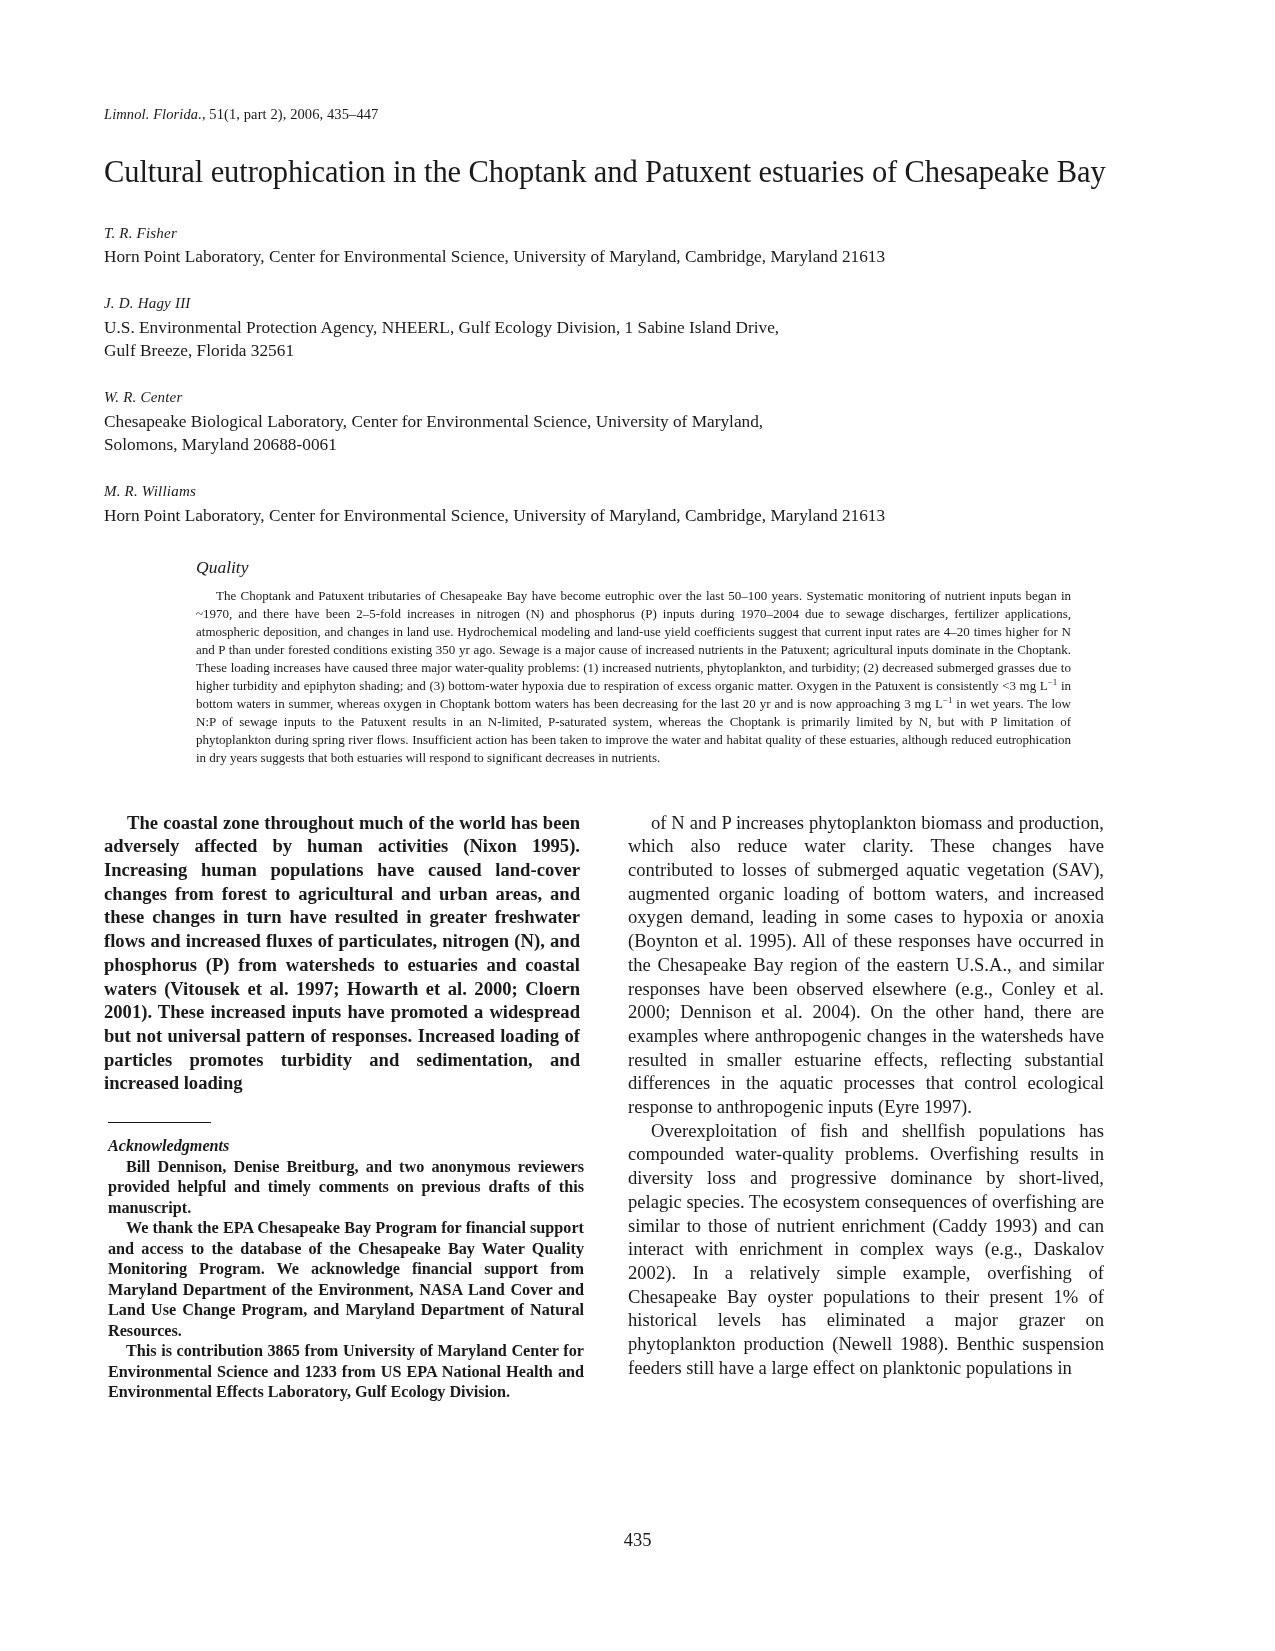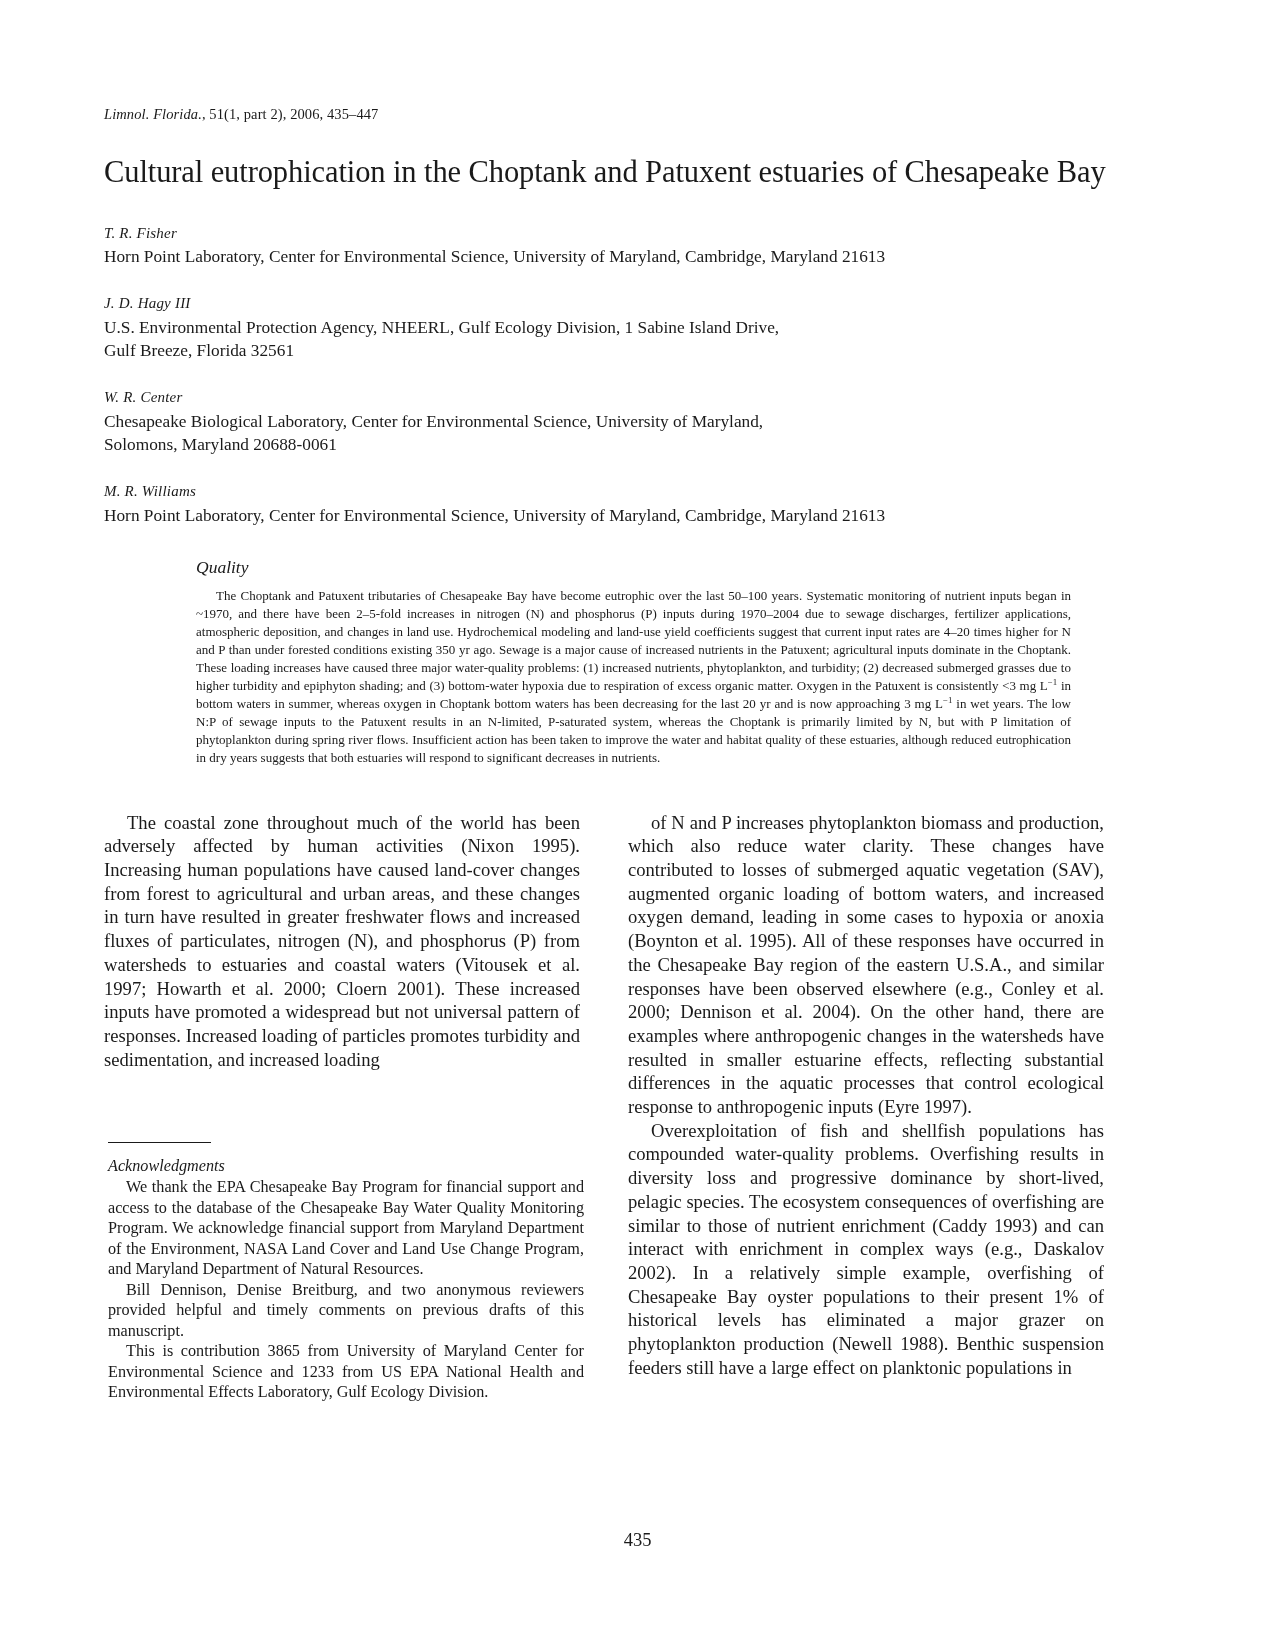--- a/index.html
+++ b/index.html
@@ -83,21 +83,21 @@
     margin-top: 18px;
     width: 1000px;
     height: 592px;
   }
   .col {
     position: absolute;
     top: 0;
     width: 476px;
     height: 592px;
   }
-  .col-left  { left: 0; }
+  .col-left  { left: 0; font-weight: bold; }
   .col-right { left: 524px; }
 
   .body-para {
     font-size: 18.6px;
     line-height: 1.275;
     text-align: justify;
     text-indent: 23px;
     margin: 0;
   }
   .body-para + .body-para { margin-top: 0; }
@@ -185,22 +185,22 @@
   </div>
 
   <div class="columns">
 
     <div class="col col-left">
       <p class="body-para">The coastal zone throughout much of the world has been adversely affected by human activities (Nixon 1995). Increasing human populations have caused land-cover changes from forest to agricultural and urban areas, and these changes in turn have resulted in greater freshwater flows and increased fluxes of particulates, nitrogen (N), and phosphorus (P) from watersheds to estuaries and coastal waters (Vitousek et al. 1997; Howarth et al. 2000; Cloern 2001). These increased inputs have promoted a widespread but not universal pattern of responses. Increased loading of particles promotes turbidity and sedimentation, and increased loading</p>
 
       <div class="footnote">
         <div class="fn-rule"></div>
         <div class="fn-heading">Acknowledgments</div>
+        <p class="fn-para">Bill Dennison, Denise Breitburg, and two anonymous reviewers provided helpful and timely comments on previous drafts of this manuscript.</p>
         <p class="fn-para">We thank the EPA Chesapeake Bay Program for financial support and access to the database of the Chesapeake Bay Water Quality Monitoring Program. We acknowledge financial support from Maryland Department of the Environment, NASA Land Cover and Land Use Change Program, and Maryland Department of Natural Resources.</p>
-        <p class="fn-para">Bill Dennison, Denise Breitburg, and two anonymous reviewers provided helpful and timely comments on previous drafts of this manuscript.</p>
         <p class="fn-para">This is contribution 3865 from University of Maryland Center for Environmental Science and 1233 from US EPA National Health and Environmental Effects Laboratory, Gulf Ecology Division.</p>
       </div>
     </div>
 
     <div class="col col-right">
       <p class="body-para">of N and P increases phytoplankton biomass and production, which also reduce water clarity. These changes have contributed to losses of submerged aquatic vegetation (SAV), augmented organic loading of bottom waters, and increased oxygen demand, leading in some cases to hypoxia or anoxia (Boynton et al. 1995). All of these responses have occurred in the Chesapeake Bay region of the eastern U.S.A., and similar responses have been observed elsewhere (e.g., Conley et al. 2000; Dennison et al. 2004). On the other hand, there are examples where anthropogenic changes in the watersheds have resulted in smaller estuarine effects, reflecting substantial differences in the aquatic processes that control ecological response to anthropogenic inputs (Eyre 1997).</p>
       <p class="body-para">Overexploitation of fish and shellfish populations has compounded water-quality problems. Overfishing results in diversity loss and progressive dominance by short-lived, pelagic species. The ecosystem consequences of overfishing are similar to those of nutrient enrichment (Caddy 1993) and can interact with enrichment in complex ways (e.g., Daskalov 2002). In a relatively simple example, overfishing of Chesapeake Bay oyster populations to their present 1% of historical levels has eliminated a major grazer on phytoplankton production (Newell 1988). Benthic suspension feeders still have a large effect on planktonic populations in</p>
     </div>
 
   </div>

